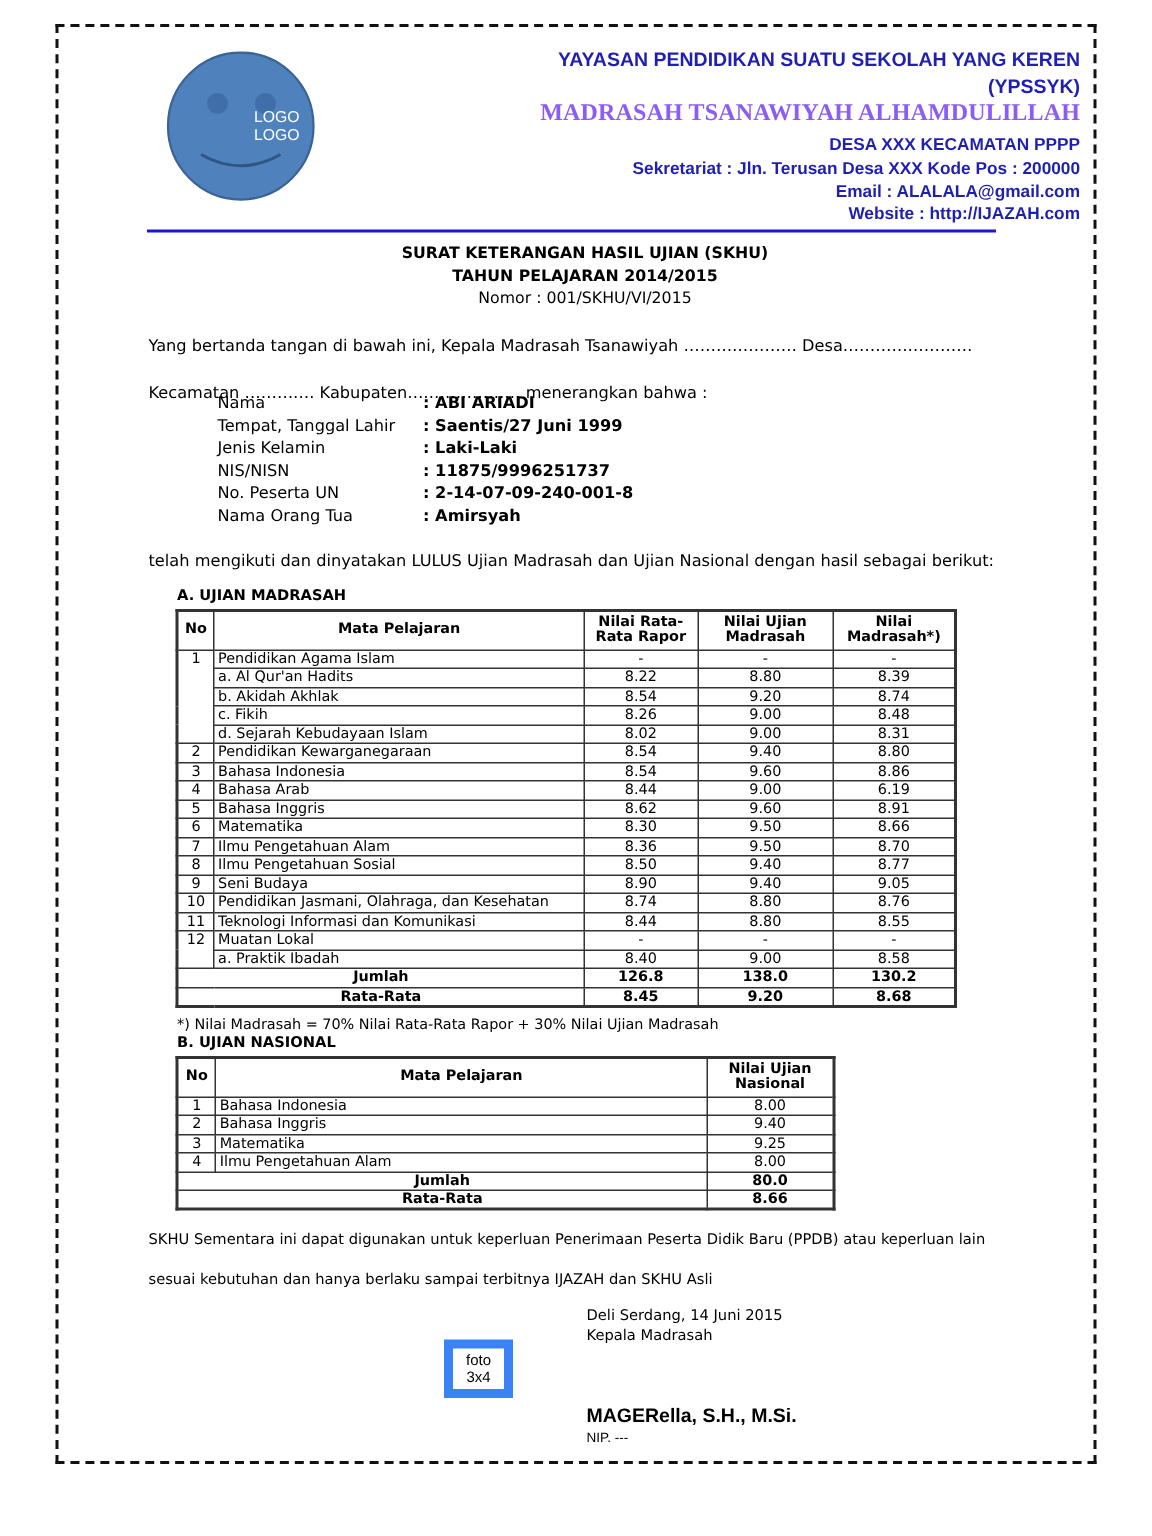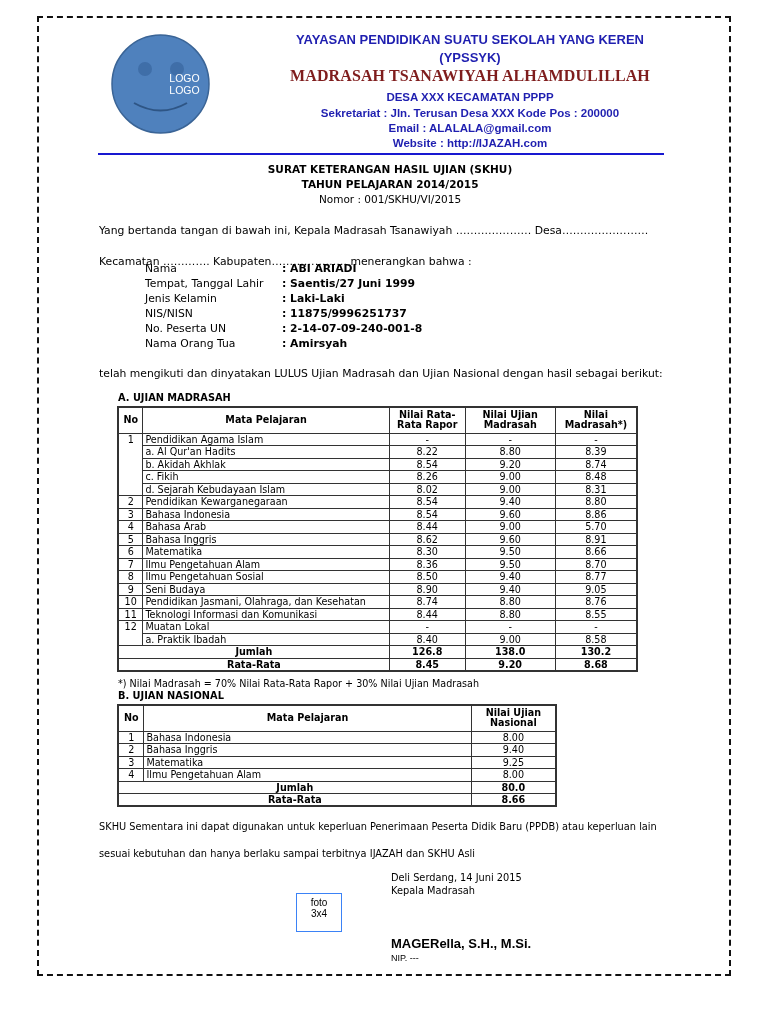--- a/index.html
+++ b/index.html
@@ -6,24 +6,24 @@
   html, body { width: 768px; height: 1024px; background: #ffffff; overflow: hidden; }
   body { position: relative; font-family: "Liberation Sans", sans-serif; color: #000; }
   .frame {
     position: absolute; left: 37px; top: 16px; width: 694px; height: 960px;
     border: 2px dashed #111;
   }
   .abs { position: absolute; }
   .logo {
     position: absolute; left: 111px; top: 34px; width: 99px; height: 100px;
   }
-  .hdr { position: absolute; left: 220px; width: 500px; text-align: center; color: #1f1fb0; font-weight: bold; white-space: nowrap; }
+  .hdr { position: absolute; left: 220px; width: 500px; text-align: right; color: #1f1fb0; font-weight: bold; white-space: nowrap; }
   .hdr1 { top: 32px; font-size: 13px; }
   .hdr2 { top: 50px; font-size: 13px; }
-  .hdr3 { top: 67px; font-size: 16px; font-family: "Liberation Serif", serif; color: #7f1d1d; letter-spacing: 0.1px; }
+  .hdr3 { top: 67px; font-size: 16px; font-family: "Liberation Serif", serif; color: #8b5cf6; letter-spacing: 0.1px; }
   .hdr4 { top: 91px; font-size: 11.5px; }
   .hdr5 { top: 107px; font-size: 11.5px; }
   .hdr6 { top: 122px; font-size: 11.5px; }
   .hdr7 { top: 137px; font-size: 11.5px; }
   .rule { position: absolute; left: 98px; top: 153px; width: 566px; height: 2px; background: #1818d0; }
 
   .doc { font-family: "DejaVu Sans", sans-serif; }
   .title { position: absolute; left: 0; width: 768px; text-align: center; font-size: 10.5px; white-space: nowrap; }
   .t1 { top: 163px; left: 0; width: 780px; font-weight: bold; }
   .t2 { top: 178px; left: 0; width: 780px; font-weight: bold; }
@@ -49,21 +49,21 @@
   .closing { position: absolute; left: 99px; font-size: 9.8px; white-space: nowrap; }
   .c1 { top: 821px; }
   .c2 { top: 836px; margin-top: 12px; }
   .sig { position: absolute; left: 391px; font-size: 9.8px; white-space: nowrap; }
   .s1 { top: 872px; }
   .s2 { top: 885px; }
   .s3 { top: 936px; font-family: "Liberation Sans", sans-serif; font-weight: bold; font-size: 13px; }
   .s4 { top: 953px; font-family: "Liberation Sans", sans-serif; font-size: 9px; }
   .photo {
     position: absolute; left: 296px; top: 893px; width: 46px; height: 39px;
-    border: 1px solid #3b82f6; text-align: center; font-family: "Liberation Sans", sans-serif; font-size: 10px; line-height: 11px; padding-top: 3px;
+    border: 6px solid #3b82f6; text-align: center; font-family: "Liberation Sans", sans-serif; font-size: 10px; line-height: 11px; padding-top: 3px;
   }
 </style>
 </head>
 <body>
 
 <div class="frame"></div>
 
 <div class="logo">
   <svg width="99" height="100" viewBox="0 0 99 100">
     <ellipse cx="49.5" cy="50" rx="48.5" ry="49" fill="#4f81bd" stroke="#3a6496" stroke-width="1.5"></ellipse>
@@ -171,21 +171,21 @@
           <td>Bahasa Indonesia</td>
           <td class="c">8.54</td>
           <td class="c">9.60</td>
           <td class="c">8.86</td>
         </tr>
         <tr>
           <td class="c" style="vertical-align: top;">4</td>
           <td>Bahasa Arab</td>
           <td class="c">8.44</td>
           <td class="c">9.00</td>
-          <td class="c">5.70</td>
+          <td class="c">6.19</td>
         </tr>
         <tr>
           <td class="c" style="vertical-align: top;">5</td>
           <td>Bahasa Inggris</td>
           <td class="c">8.62</td>
           <td class="c">9.60</td>
           <td class="c">8.91</td>
         </tr>
         <tr>
           <td class="c" style="vertical-align: top;">6</td>

